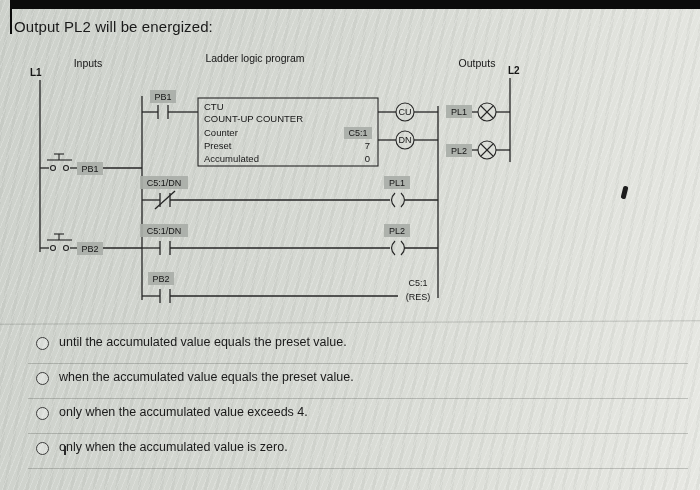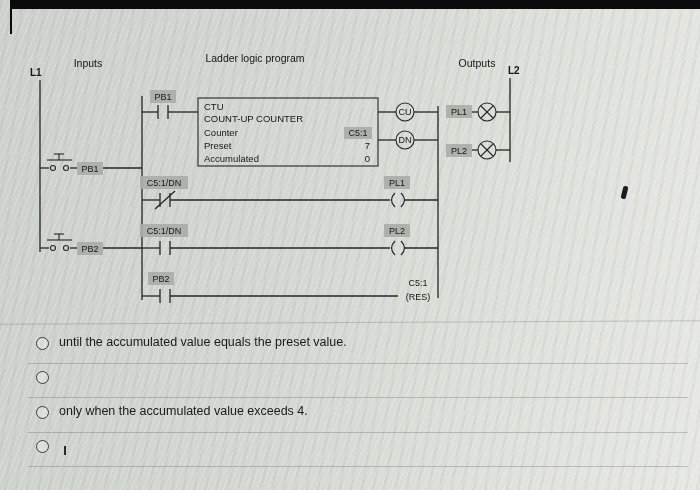--- a/index.html
+++ b/index.html
@@ -35,20 +35,21 @@
               border-radius:2px;transform:rotate(14deg);}
   .artifact-b{position:absolute;left:64px;top:446px;width:2px;height:9px;background:#2a2a2a;}
 </style>
 </head>
 <body>
 
 <div class="page">
   <div class="topbar"></div>
   <div class="leftedge"></div>
 
+  <div class="title">Output PL2 will be energized:</div>
 
   <svg class="diagram" width="590" height="280" viewBox="0 0 590 280">
 
     <text class="railtag" x="10" y="26">L1</text>
     <text class="hdr" x="68" y="17" text-anchor="middle">Inputs</text>
     <text class="hdr" x="235" y="12" text-anchor="middle">Ladder logic program</text>
     <text class="hdr" x="457" y="17" text-anchor="middle">Outputs</text>
     <text class="railtag" x="488" y="24">L2</text>
 
     <g>
@@ -175,25 +176,27 @@
 
   <div class="rule" style="left:0;top:322px;width:700px;transform:rotate(-0.3deg);"></div>
 
   <div class="options">
     <div class="option">
       <span class="radio"></span>
       <span class="opt-label">until the accumulated value equals the preset value.</span>
     </div>
     <div class="option">
       <span class="radio"></span>
+      <span class="opt-label">when the accumulated value equals the preset value.</span>
     </div>
     <div class="option">
       <span class="radio"></span>
       <span class="opt-label">only when the accumulated value exceeds 4.</span>
     </div>
     <div class="option">
       <span class="radio"></span>
+      <span class="opt-label">only when the accumulated value is zero.</span>
     </div>
   </div>
 
   <div class="artifact-a"></div>
   <div class="artifact-b"></div>
 </div>
 
 </body></html>

